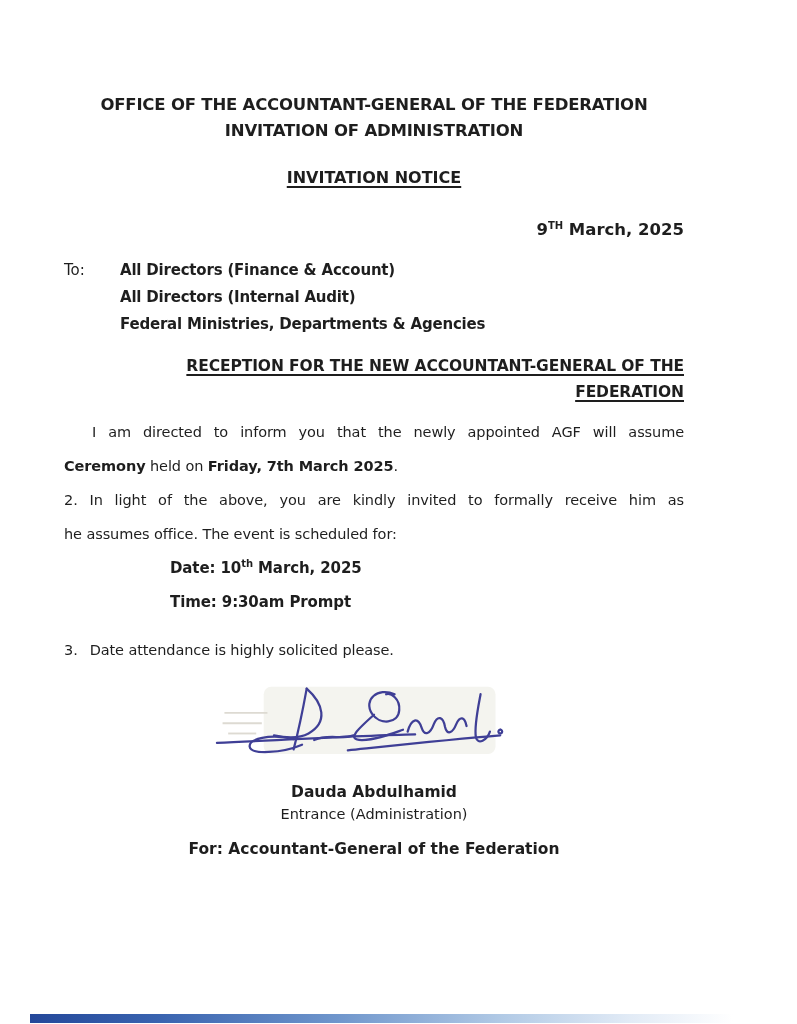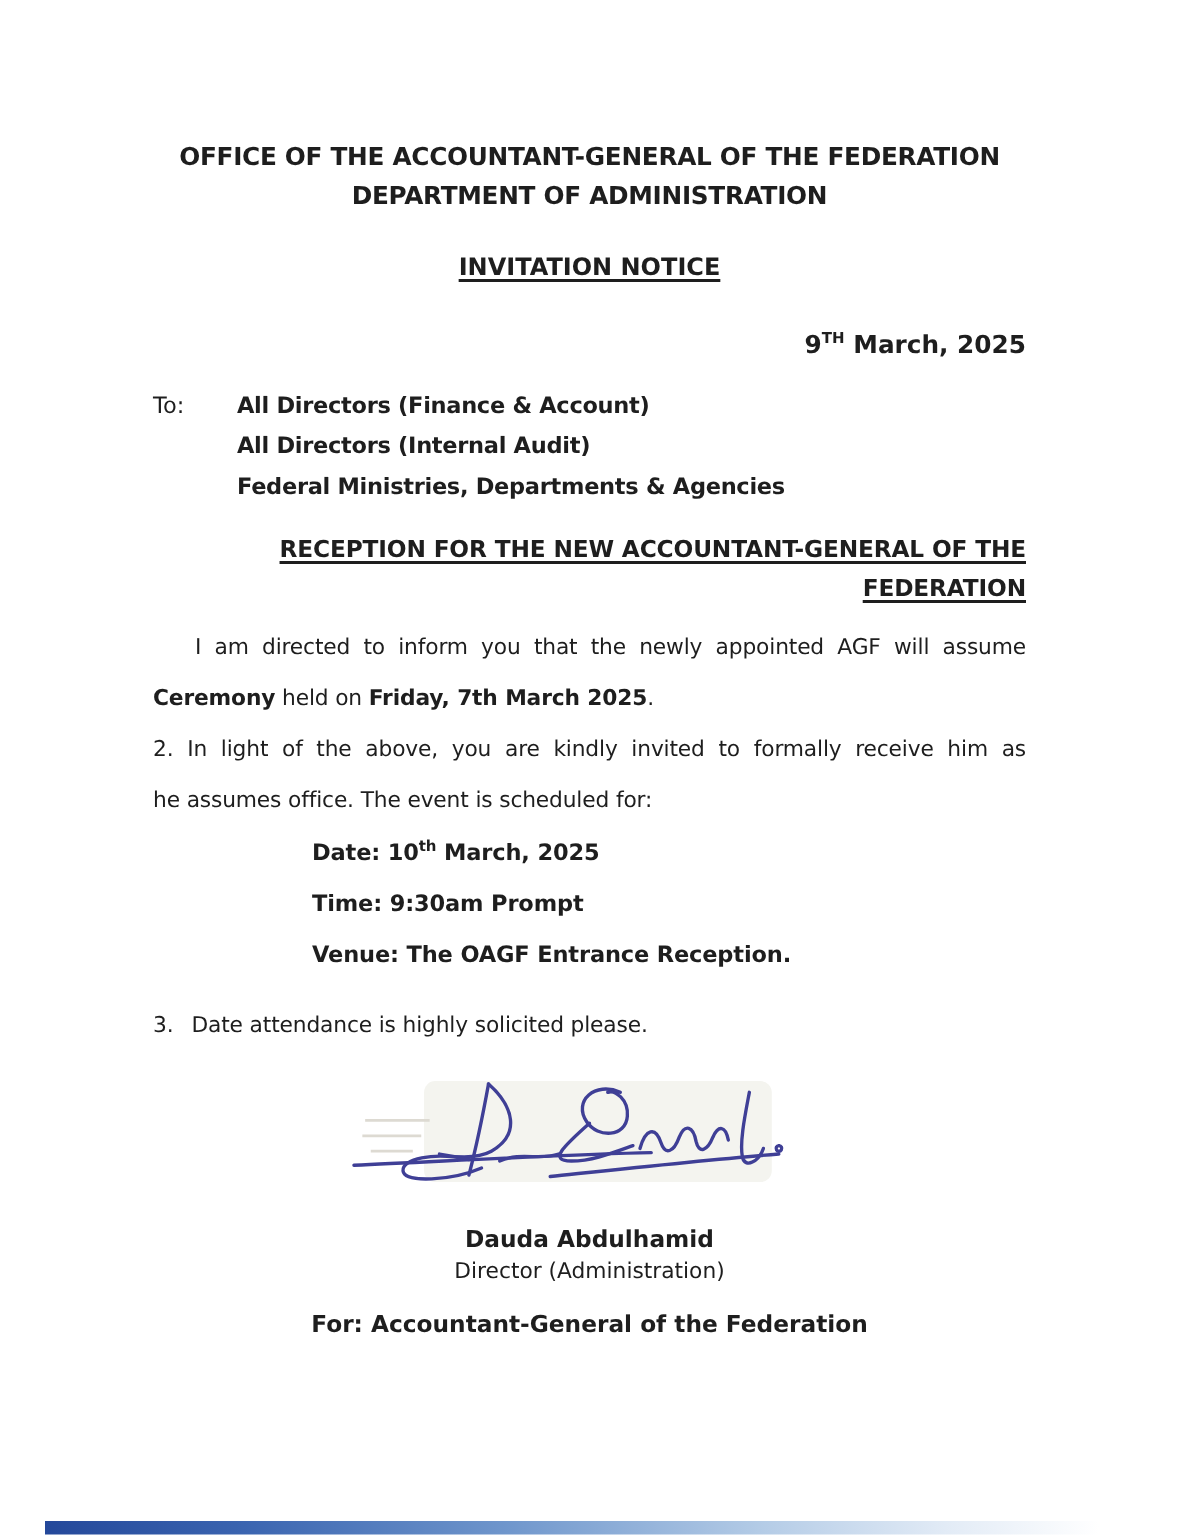--- a/index.html
+++ b/index.html
@@ -4,21 +4,20 @@
 <style>
   html,body{margin:0;padding:0;}
   .page{
     position:relative;
     width:790px;height:1024px;
     background:#ffffff;
     overflow:hidden;
     font-family:"DejaVu Sans","Liberation Sans",sans-serif;
     color:#1e1e1e;
     box-sizing:border-box;
-    padding-left:38px;
   }
   .content{
     position:relative;
     box-sizing:border-box;
     padding:92px 106px 0 64px;
   }
   .center{text-align:center;}
   .org-line{font-size:16.5px;font-weight:bold;line-height:26px;letter-spacing:-0.2px;}
   .notice-title{margin-top:21px;font-size:16px;font-weight:bold;line-height:26px;}
   .underlined{text-decoration:underline;text-decoration-thickness:1.8px;text-underline-offset:3px;}
@@ -52,21 +51,21 @@
     background:linear-gradient(90deg,#24489a 0%,#3a64b0 18%,#6f96cc 42%,#b3cbe6 65%,#e2ebf6 82%,rgba(255,255,255,0) 96%);
   }
 </style>
 </head>
 <body>
 
 <div class="page">
   <div class="content">
 
     <div class="center org-line">OFFICE OF THE ACCOUNTANT-GENERAL OF THE FEDERATION</div>
-    <div class="center org-line">DEPARTMENT OF ADMINISTRATION</div>
+    <div class="center org-line">INVITATION OF ADMINISTRATION</div>
 
     <div class="center notice-title"><span class="underlined">INVITATION NOTICE</span></div>
 
     <div class="date-line"><span>9</span><sup class="ord">TH</sup><span> March, 2025</span></div>
 
     <div class="to-block">
       <div class="to-label">To:</div>
       <div class="recipient-lines">
         <div>All Directors (Finance &amp; Account)</div>
         <div>All Directors (Internal Audit)</div>
@@ -82,21 +81,20 @@
     </div>
 
     <div class="body-text">
       <div class="jline"><span class="pnum">2.</span> <span>In light of the above, you are kindly invited to formally receive him as</span></div>
       <div class="lline">he assumes office. The event is scheduled for:</div>
     </div>
 
     <div class="schedule">
       <div><span>Date: 10</span><sup class="ord">th</sup><span> March, 2025</span></div>
       <div>Time: 9:30am Prompt</div>
-      <div>Venue: The OAGF Entrance Reception.</div>
     </div>
 
     <div class="body-text para3">
       <span class="pnum">3.</span><span>Date attendance is highly solicited please.</span>
     </div>
 
     <div class="sig-wrap">
       <svg width="340" height="86" viewBox="0 0 340 92" aria-hidden="true">
         <rect x="52" y="4" width="248" height="72" rx="8" fill="#f4f4ef"></rect>
         <g stroke="#dddad2" stroke-width="2" fill="none">
@@ -112,21 +110,21 @@
           <path d="M106 61 C122 54 134 61 148 56"></path>
           <path d="M192 12 C174 4 158 18 168 33 C176 45 196 44 197 29 C198 17 188 10 183 12"></path>
           <path d="M170 34 C152 50 140 61 157 61 C172 61 187 55 201 50"></path>
           <path d="M206 52 C210 38 217 36 221 48 C224 57 230 55 234 44 C238 34 244 36 246 47 C248 56 254 54 258 44 C262 35 267 36 269 46"></path>
           <path d="M284 12 C281 28 277 47 279 58 C281 67 291 61 294 52"></path>
           <path d="M305 50 a2 2 0 1 0 0.2 0"></path>
           <path d="M142 72 C190 67 255 60 305 56"></path>
         </g>
       </svg>
       <div class="sig-name">Dauda Abdulhamid</div>
-      <div class="sig-title">Director (Administration)</div>
+      <div class="sig-title">Entrance (Administration)</div>
     </div>
 
     <div class="for-line">For: Accountant-General of the Federation</div>
 
   </div>
 
   <div class="footer-bar"></div>
 </div>
 
 </body></html>

